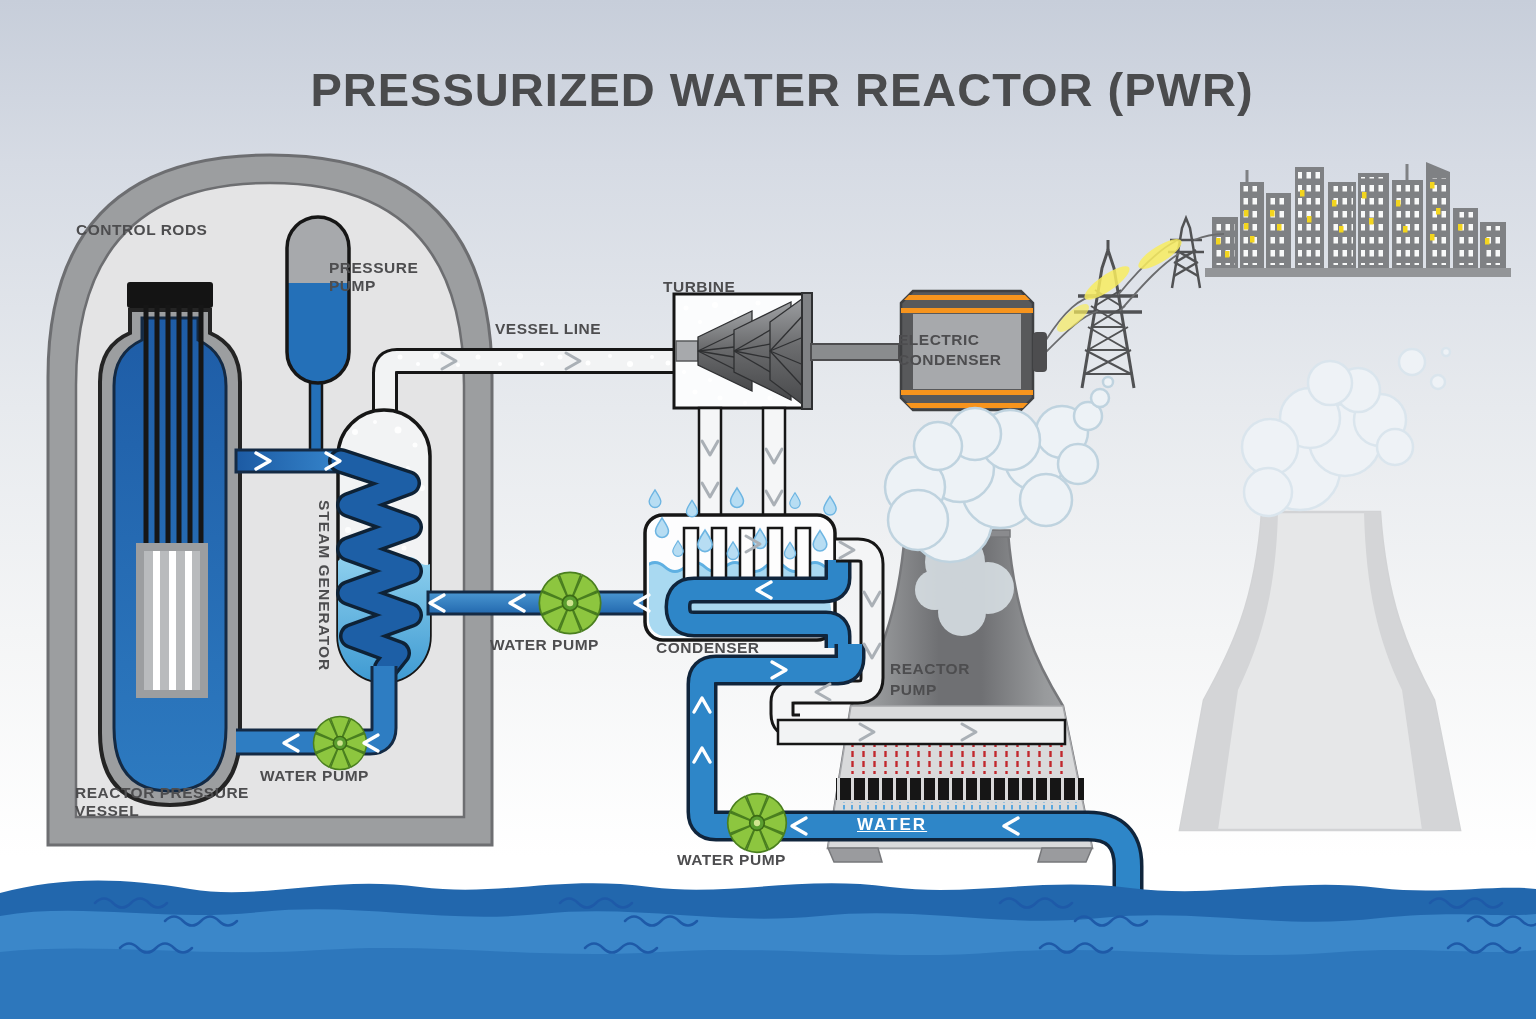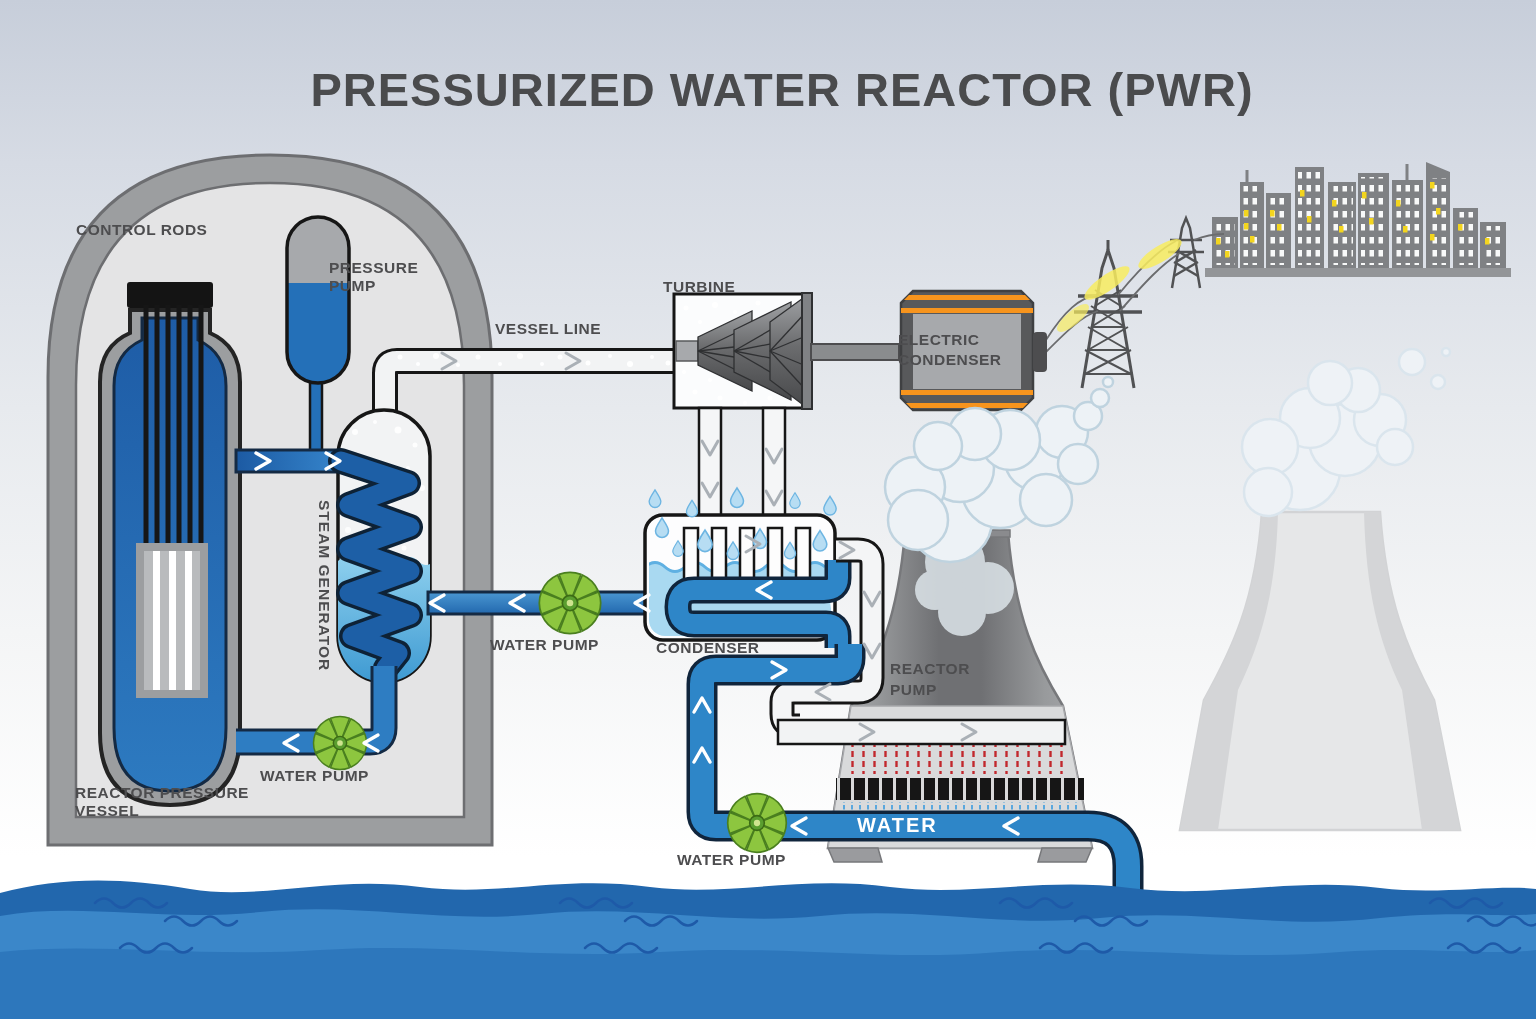--- a/index.html
+++ b/index.html
@@ -14,21 +14,21 @@
     font-size:15.5px;font-weight:bold;letter-spacing:.5px;line-height:18px;
     font-family:"Liberation Sans",sans-serif;white-space:nowrap;
   }
   .title{
     position:absolute;left:0;right:0;top:62px;text-align:center;
     font-size:47px;font-weight:bold;letter-spacing:1px;color:#4a4b4d;padding-left:28px;
   }
   .vert{
     writing-mode:vertical-rl;line-height:16px;letter-spacing:1px;
   }
-  .white-lbl{color:#ffffff;font-size:20px;letter-spacing:2px;}
+  .white-lbl{color:#ffffff;font-size:17px;letter-spacing:2px;text-decoration:underline;}
 </style>
 </head>
 <body>
 
 <div id="stage">
 
 <svg width="1536" height="1019" viewBox="0 0 1536 1019">
 <defs>
   <linearGradient id="gPipe" x1="0" y1="0" x2="0" y2="1">
     <stop offset="0" stop-color="#4a97d2"></stop>

